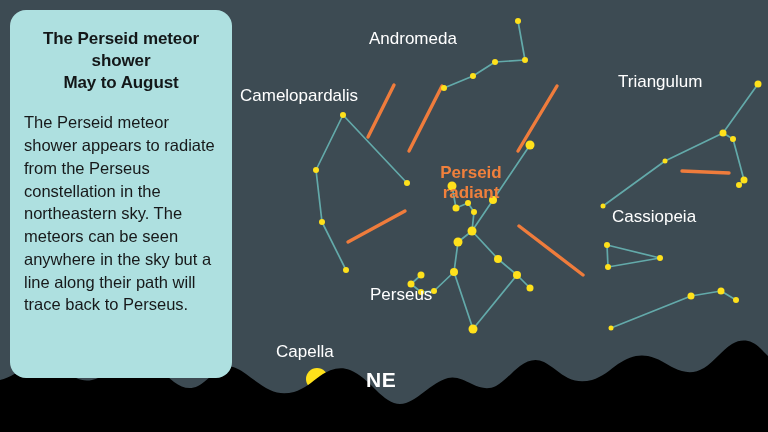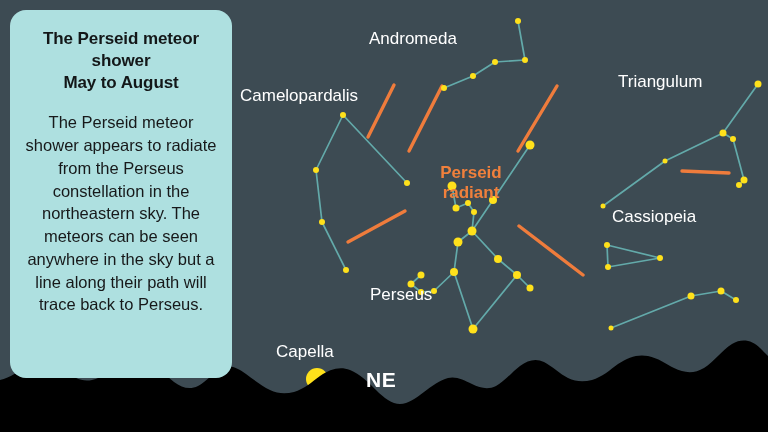--- a/index.html
+++ b/index.html
@@ -43,21 +43,21 @@
     font-weight: bold;
     color: #131718;
     text-align: center;
     letter-spacing: -0.1px;
   }
   #panel-body {
     margin: 18px 0 0 0;
     font-size: 16.5px;
     line-height: 1.38;
     color: #17191a;
-    text-align: center;
+    text-align: left;
   }
   
   .sky-label {
     position: absolute;
     color: #ffffff;
     font-size: 17px;
     line-height: 1.15;
     white-space: nowrap;
     z-index: 4;
   }

